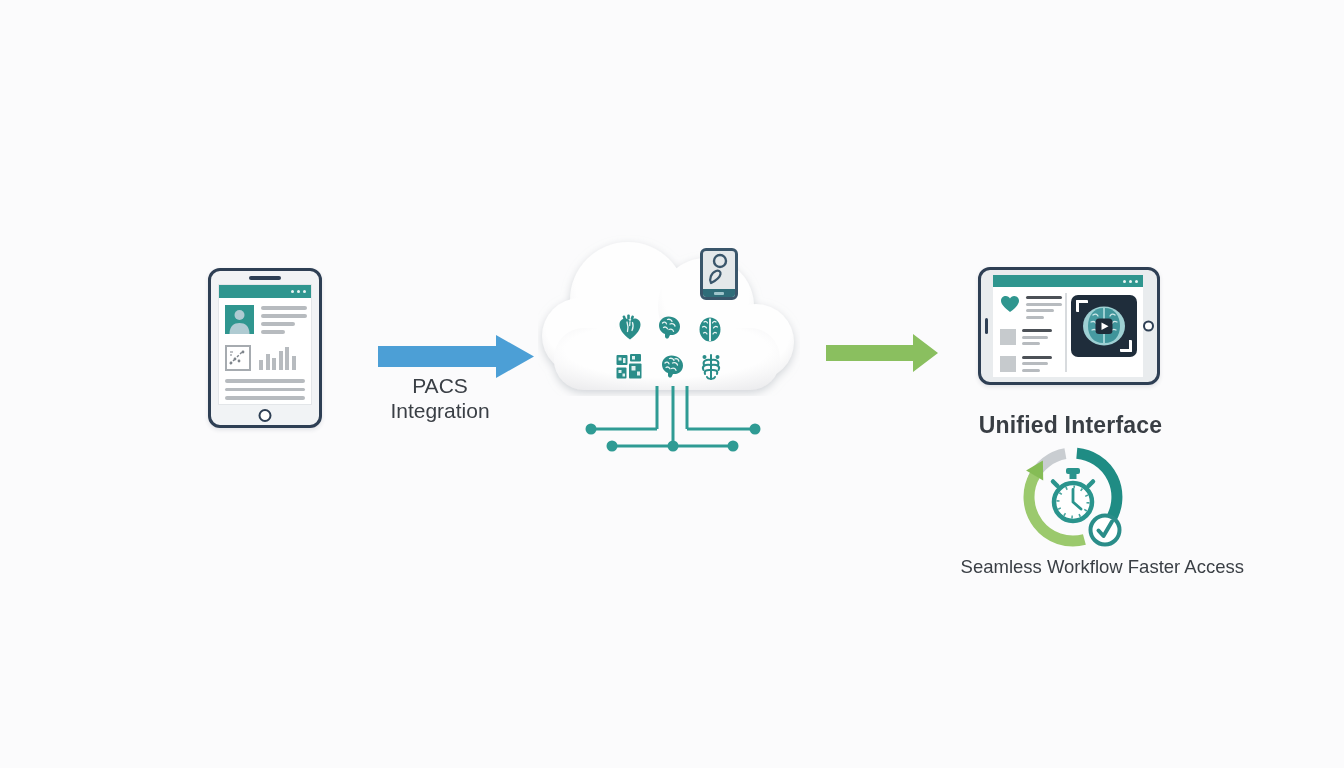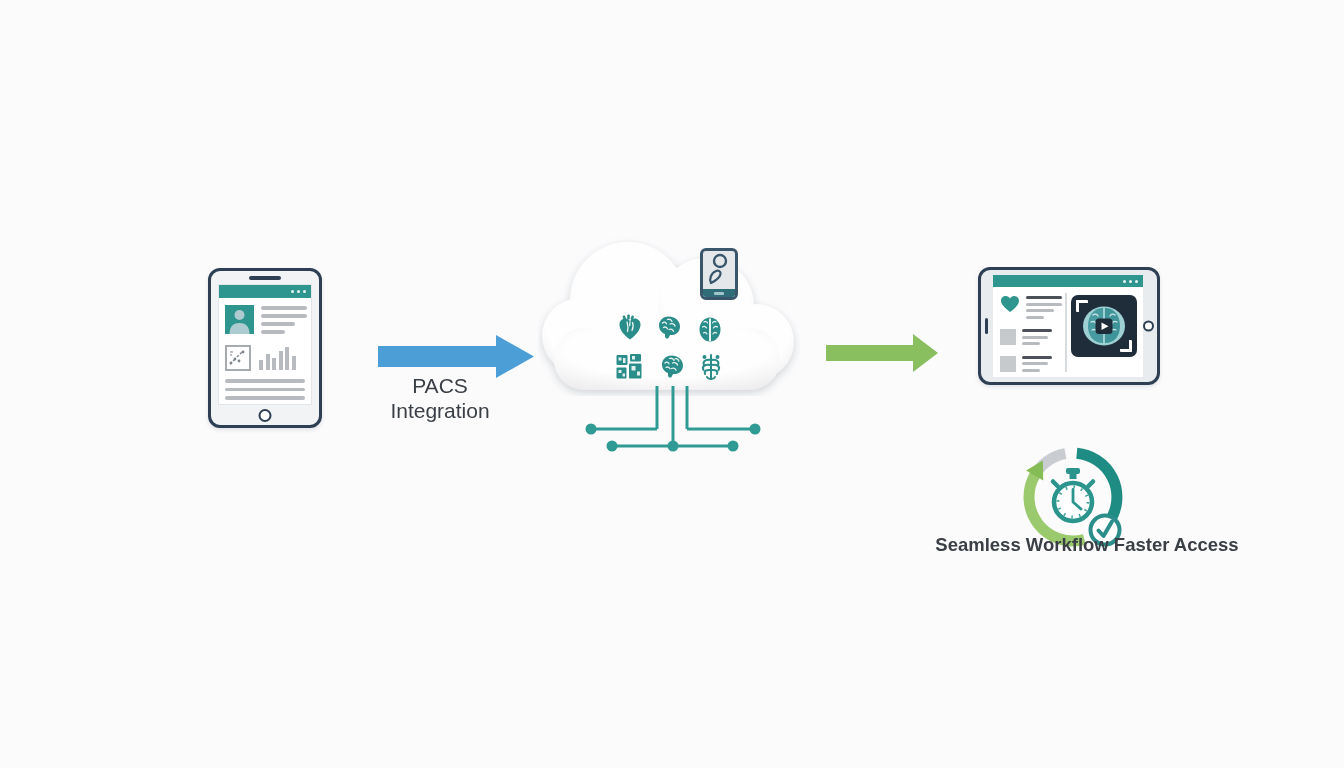--- a/index.html
+++ b/index.html
@@ -74,22 +74,22 @@
   .tl-divider{position:absolute;left:72px;top:18px;bottom:5px;width:1.5px;background:#d8dbde;}
   .viewer-panel{
     position:absolute;left:78px;top:20px;width:66px;height:62px;border-radius:7px;background:#1f2d3b;
     display:flex;align-items:center;justify-content:center;
   }
   .viewer-panel::before{content:"";position:absolute;left:5px;top:5px;width:9px;height:9px;border-left:3px solid #fff;border-top:3px solid #fff;border-radius:1px;}
   .viewer-panel::after{content:"";position:absolute;right:5px;bottom:5px;width:9px;height:9px;border-right:3px solid #fff;border-bottom:3px solid #fff;border-radius:1px;}
 
   
   .cycle-svg{position:absolute;left:1012px;top:440px;}
-  .benefits{position:absolute;left:930px;top:533px;width:314px;text-align:center;
-    font-size:18.5px;font-weight:700;line-height:23px;color:#3a3f45;}
+  .benefits{position:absolute;left:930px;top:555px;width:314px;text-align:right;
+    font-size:18.5px;font-weight:400;line-height:23px;color:#3a3f45;}
 </style>
 </head>
 <body>
 
 <div id="canvas">
 
   <div class="tablet-portrait">
     <div class="tp-speaker"></div>
     <div class="tp-screen">
       <div class="scr-header">
@@ -316,20 +316,21 @@
           <path d="M22 3 C13 3 7 10.5 7 21 C7 31.5 13 38 22 38 L22 3 Z" fill="#479BA1"></path>
           <path d="M24 3 C33 3 39 10.5 39 21 C39 31.5 33 38 24 38 L24 3 Z" fill="#3F949A"></path>
           <path d="M12 10 C14 8.5 16 9 17 11 M10 17 C12 16 14 16.5 15 18.5 M11 25 C13 24 15 24.5 16 26.5 M34 10 C32 8.5 30 9 29 11 M36 17 C34 16 32 16.5 31 18.5 M35 25 C33 24 31 24.5 30 26.5" stroke="#cfe8e9" stroke-width="1.3" fill="none" stroke-linecap="round"></path>
           <rect x="14.5" y="13.5" width="17" height="15.5" rx="3.5" fill="#1e2b38"></rect>
           <polygon points="20.5,17.5 27.5,21.2 20.5,25" fill="#ffffff"></polygon>
         </svg>
       </div>
     </div>
     <div class="tl-home"></div>
   </div>
+  <div class="node-label" style="left:948px;top:412px;width:245px;font-size:23px;">Unified Interface</div>
 
   <svg class="cycle-svg" width="122" height="118" viewBox="0 0 122 118">
 
     <path d="M21.1 38.4 A44 44 0 0 1 53.4 13.7" stroke="#C9CDD1" stroke-width="11" fill="none"></path>
 
     <path d="M64.8 13.2 A44 44 0 0 1 97 82.2" stroke="#1F8C84" stroke-width="11" fill="none"></path>
     <polygon points="88.4,96.5 105.4,87.4 89.6,76" fill="#1F8C84"></polygon>
 
     <path d="M72.4 99.5 A44 44 0 0 1 22.9 35" stroke="#9BC96D" stroke-width="11" fill="none"></path>
     <polygon points="30.9,20.5 14.1,30.5 31.2,40.5" fill="#85BC55"></polygon>

